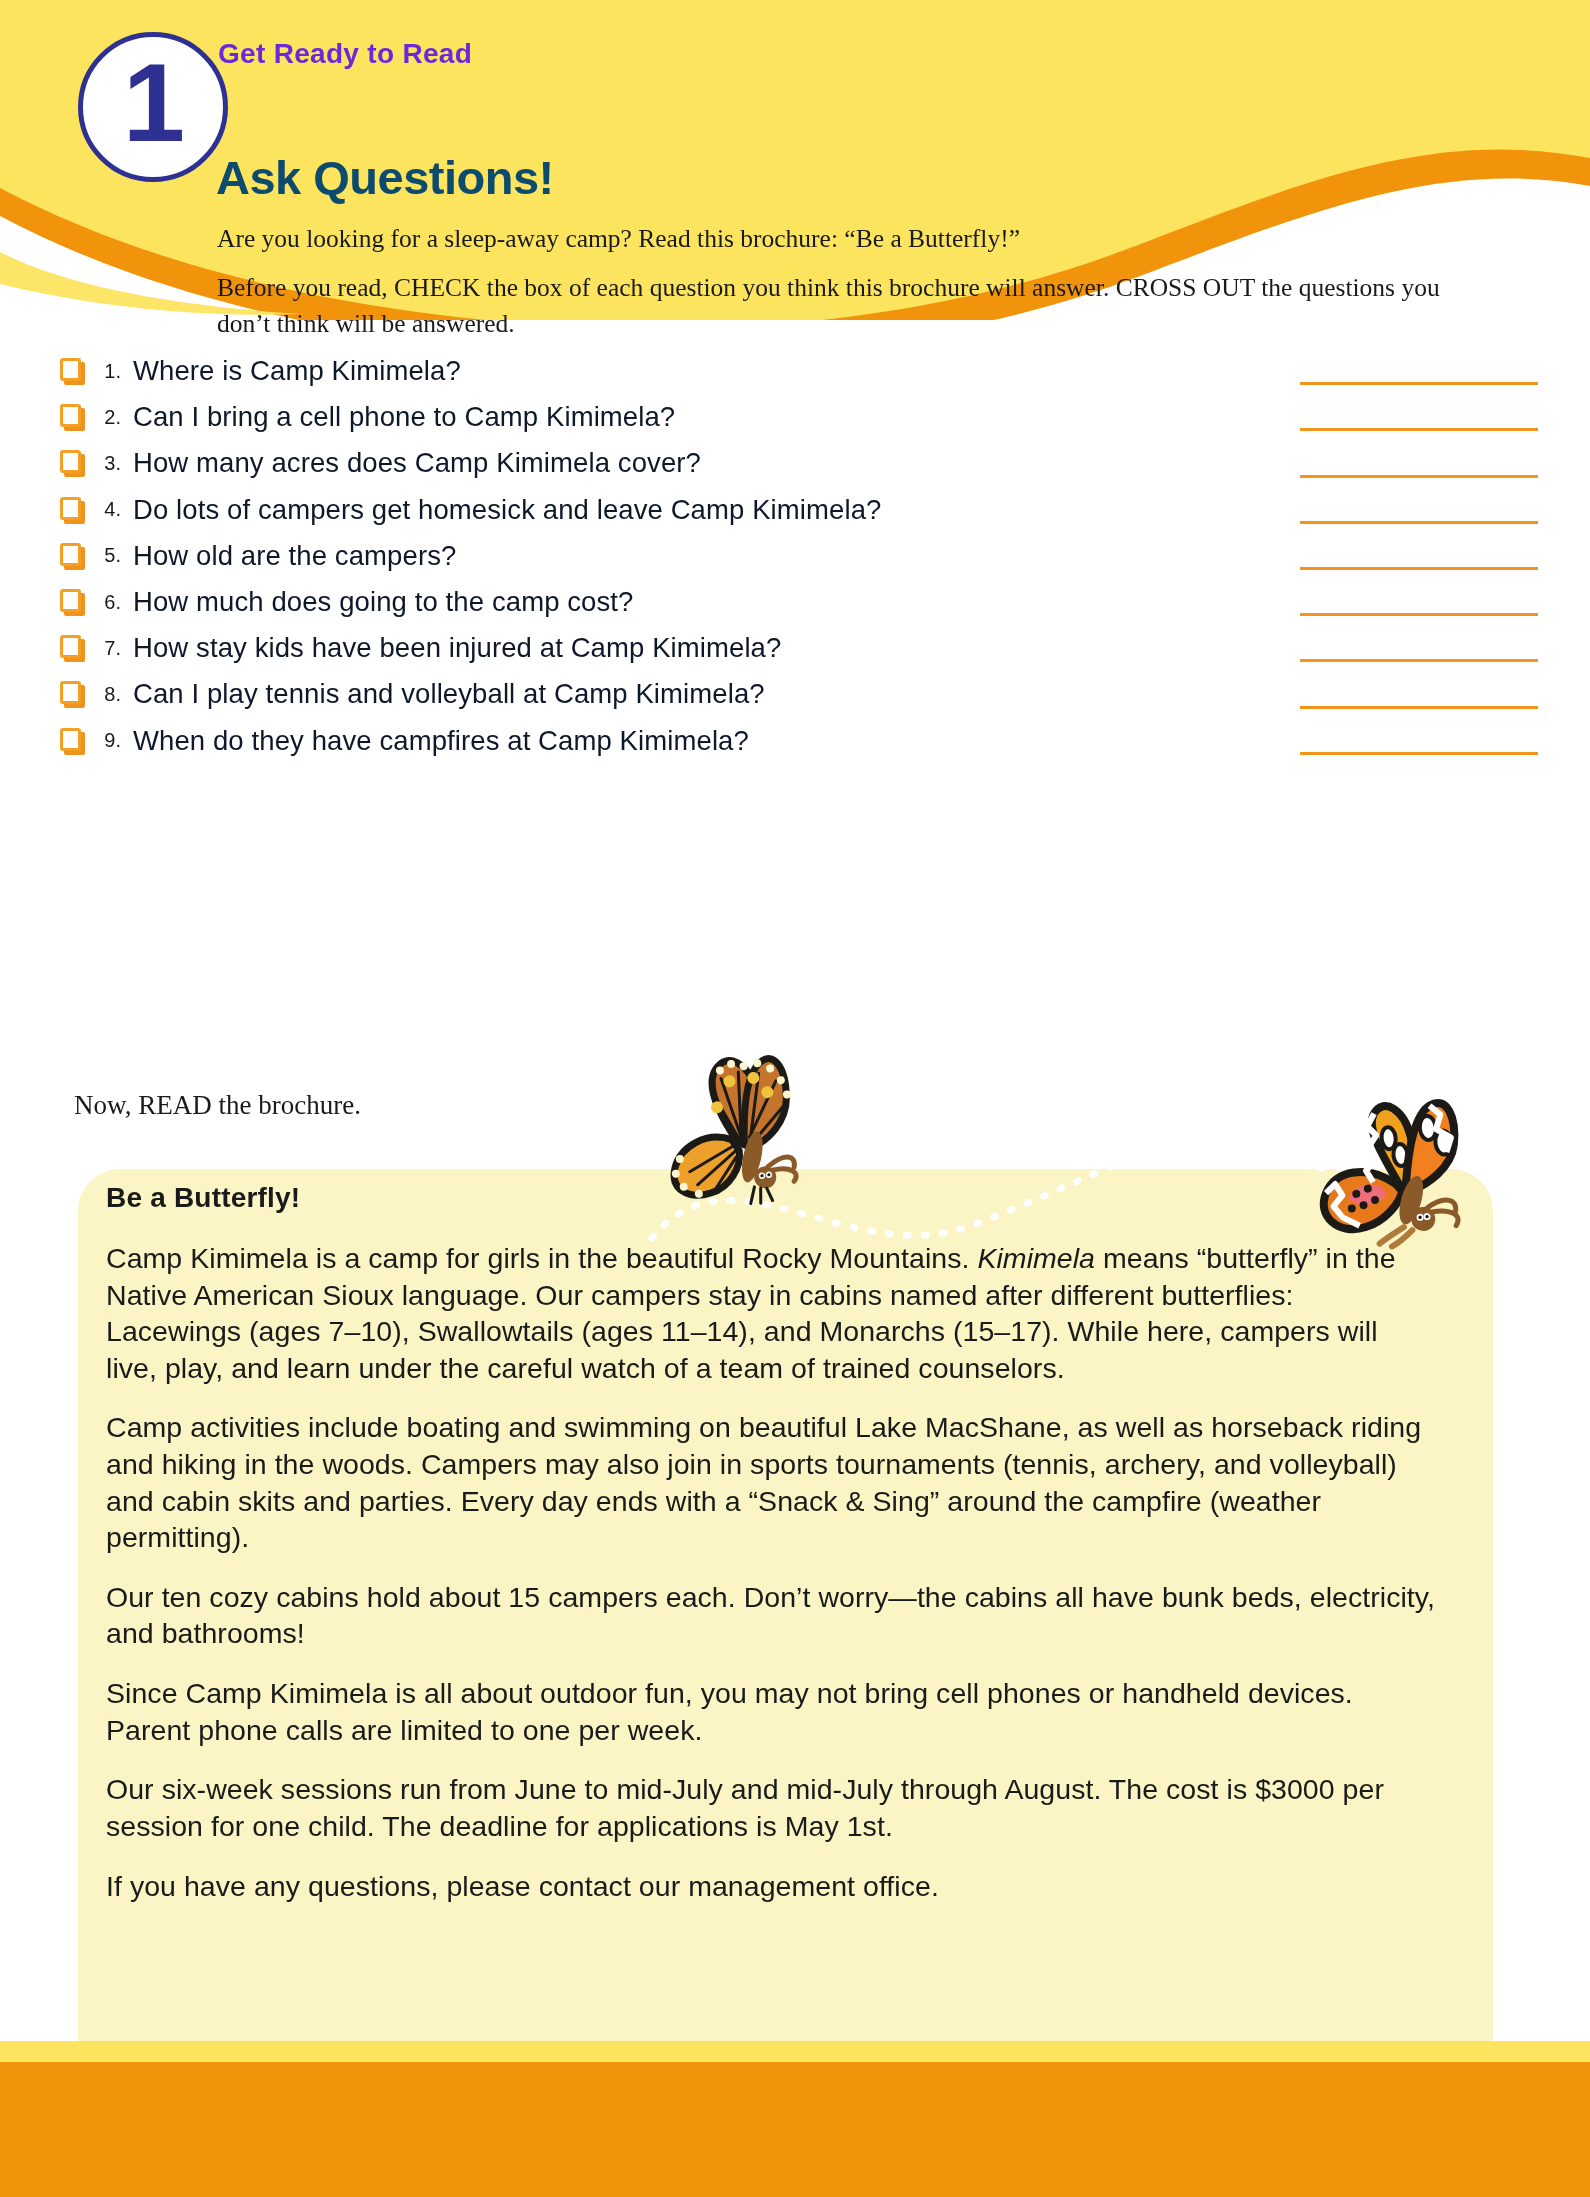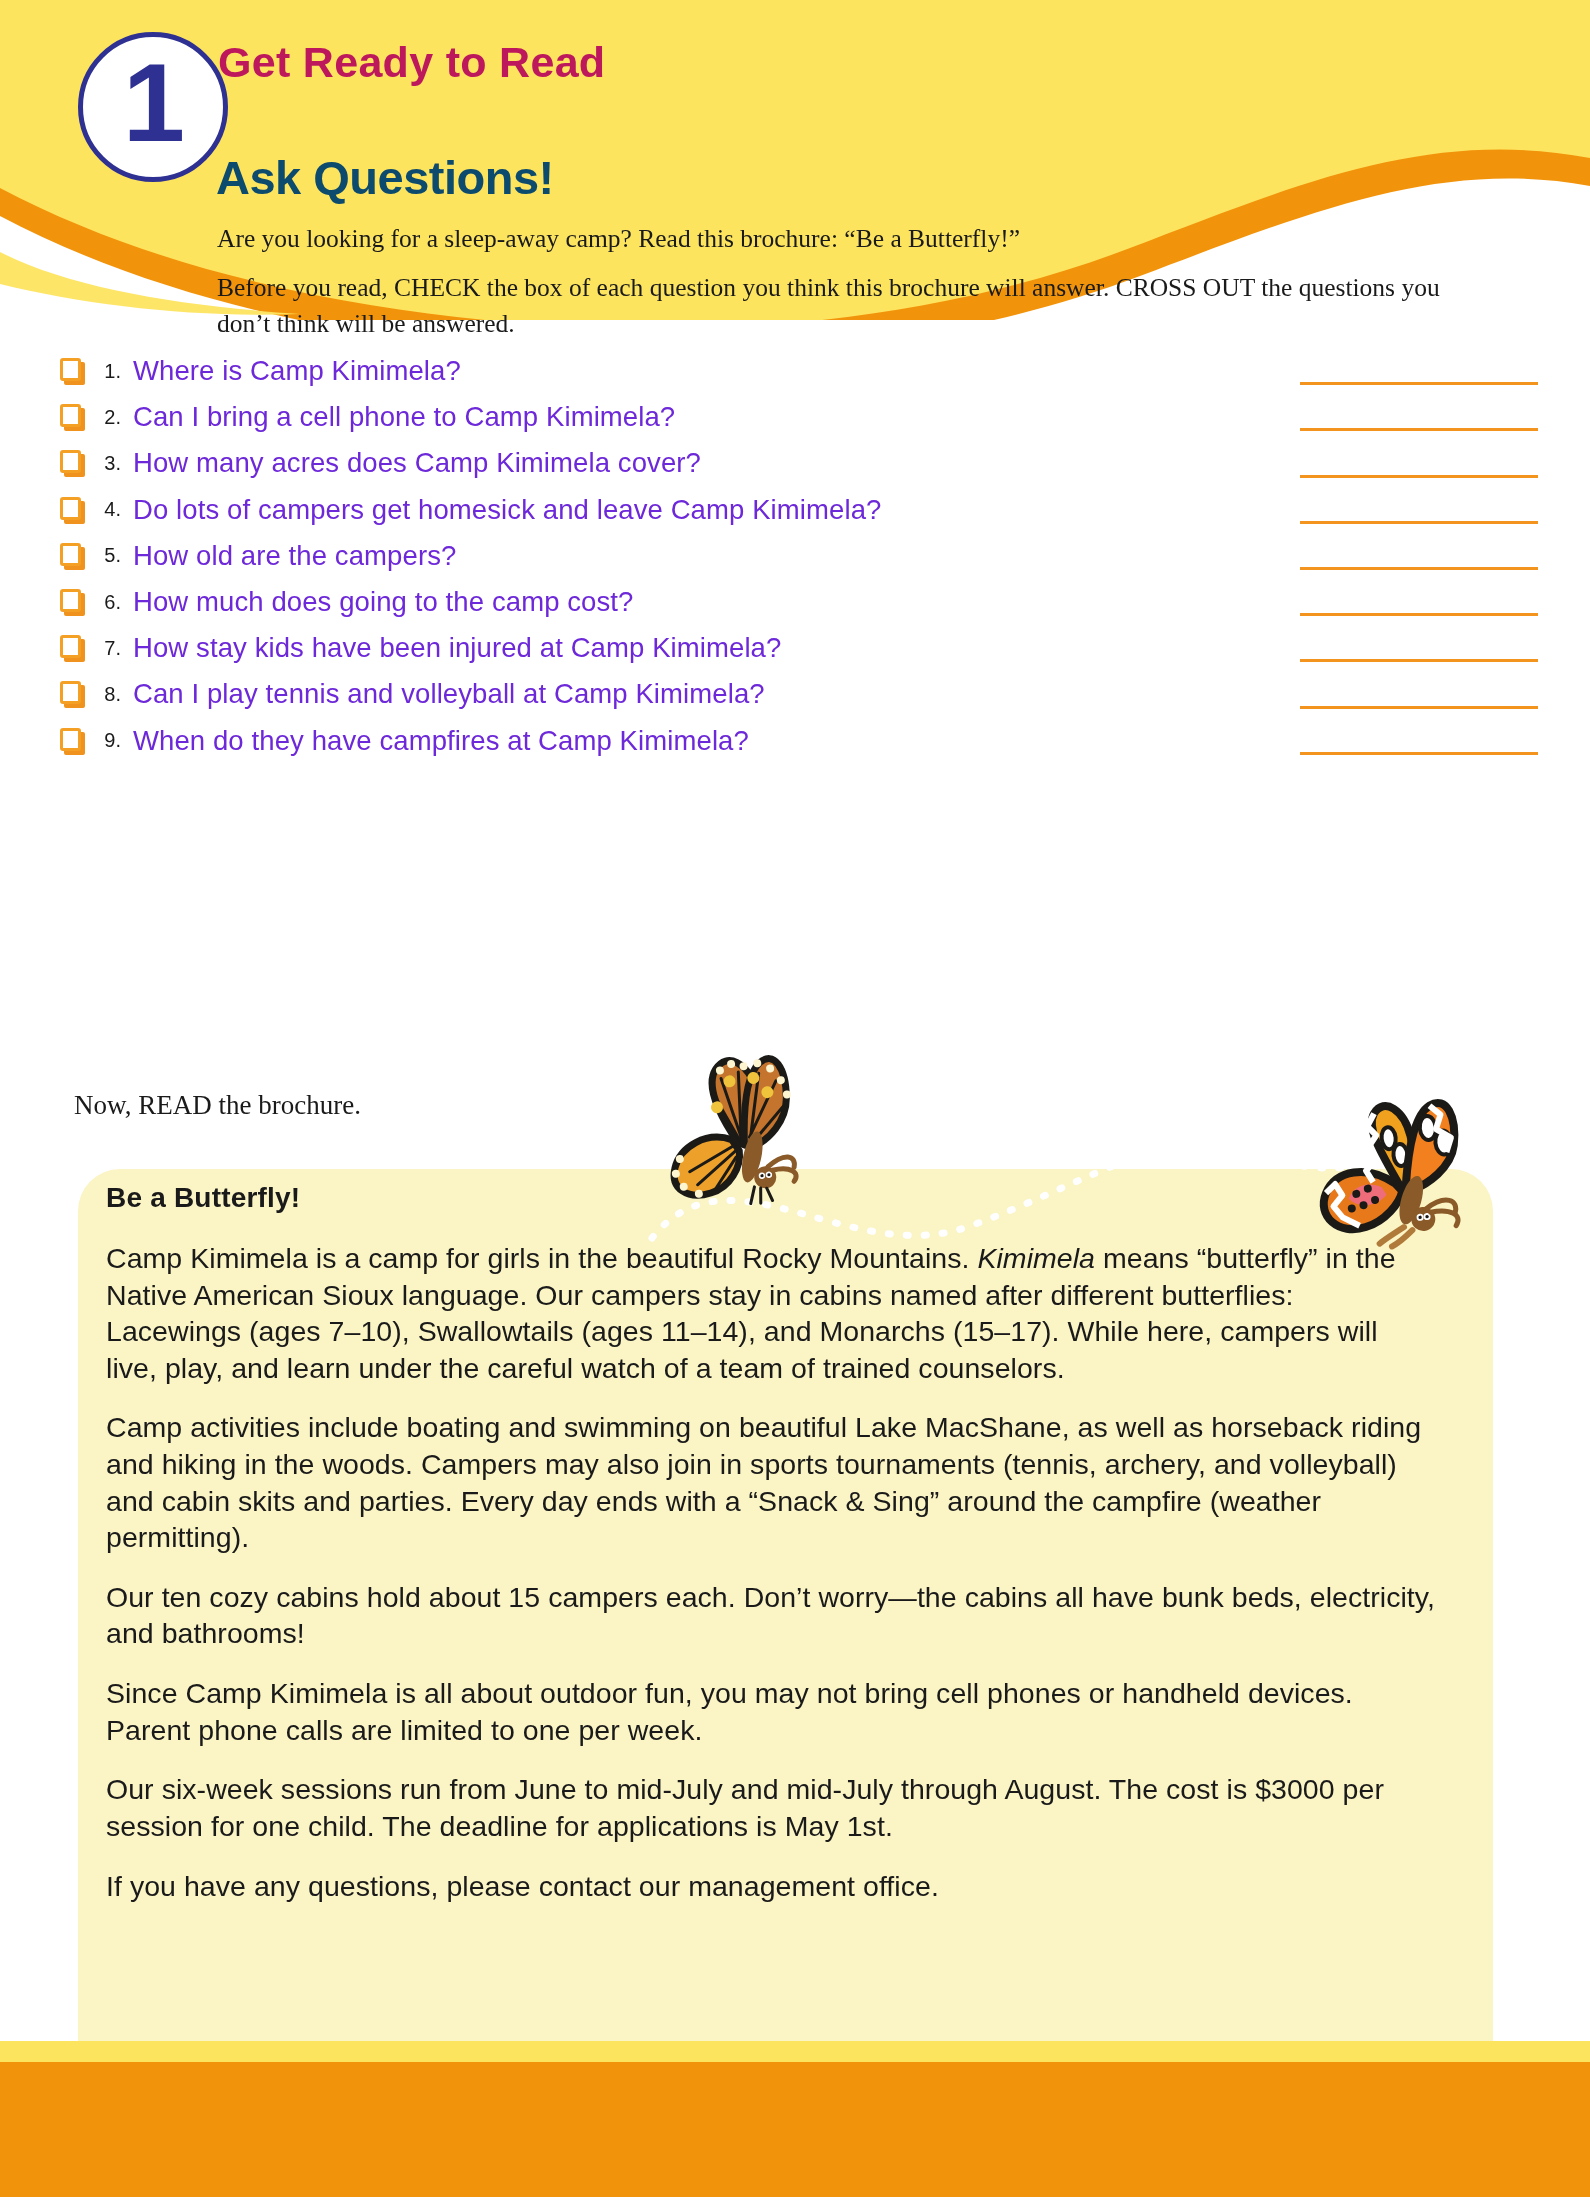--- a/index.html
+++ b/index.html
@@ -58,23 +58,23 @@
     line-height: 1;
     padding-bottom: 8px;
     letter-spacing: -2px;
   }
 
   
   #header-title {
     position: absolute;
     left: 218px;
     top: 38px;
-    color: #be185d;
+    color: #6d28d9;
     font-family: "Liberation Sans Narrow", "Liberation Sans", sans-serif;
-    font-size: 43px;
+    font-size: 28px;
     font-weight: bold;
     letter-spacing: 0.3px;
     z-index: 6;
     white-space: nowrap;
   }
 
   #section-title {
     position: absolute;
     left: 216px;
     top: 150px;
@@ -160,21 +160,21 @@
     padding-right: 12px;
     font-family: "Liberation Sans Narrow", "Liberation Sans", sans-serif;
     font-size: 20px;
     color: #1a1a1a;
   }
 
   .q-text {
     flex: 0 0 auto;
     font-family: "Liberation Sans Narrow", "Liberation Sans", sans-serif;
     font-size: 27.5px;
-    color: #6d28d9;
+    color: #0f172a;
     white-space: nowrap;
     letter-spacing: 0.1px;
   }
 
   .q-line {
     flex: 1 1 auto;
     min-width: 40px;
     height: 100%;
     position: relative;
   }

